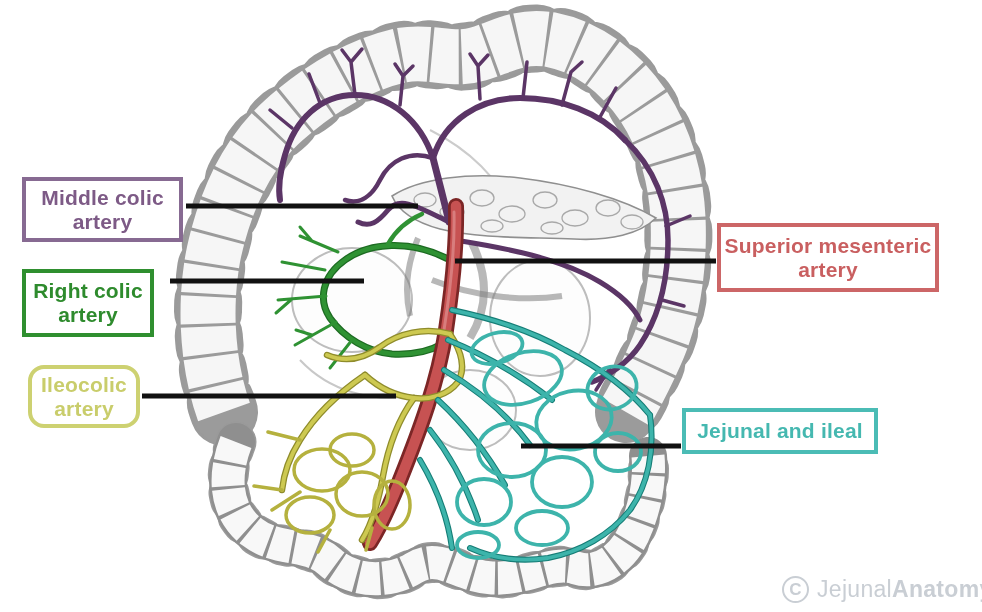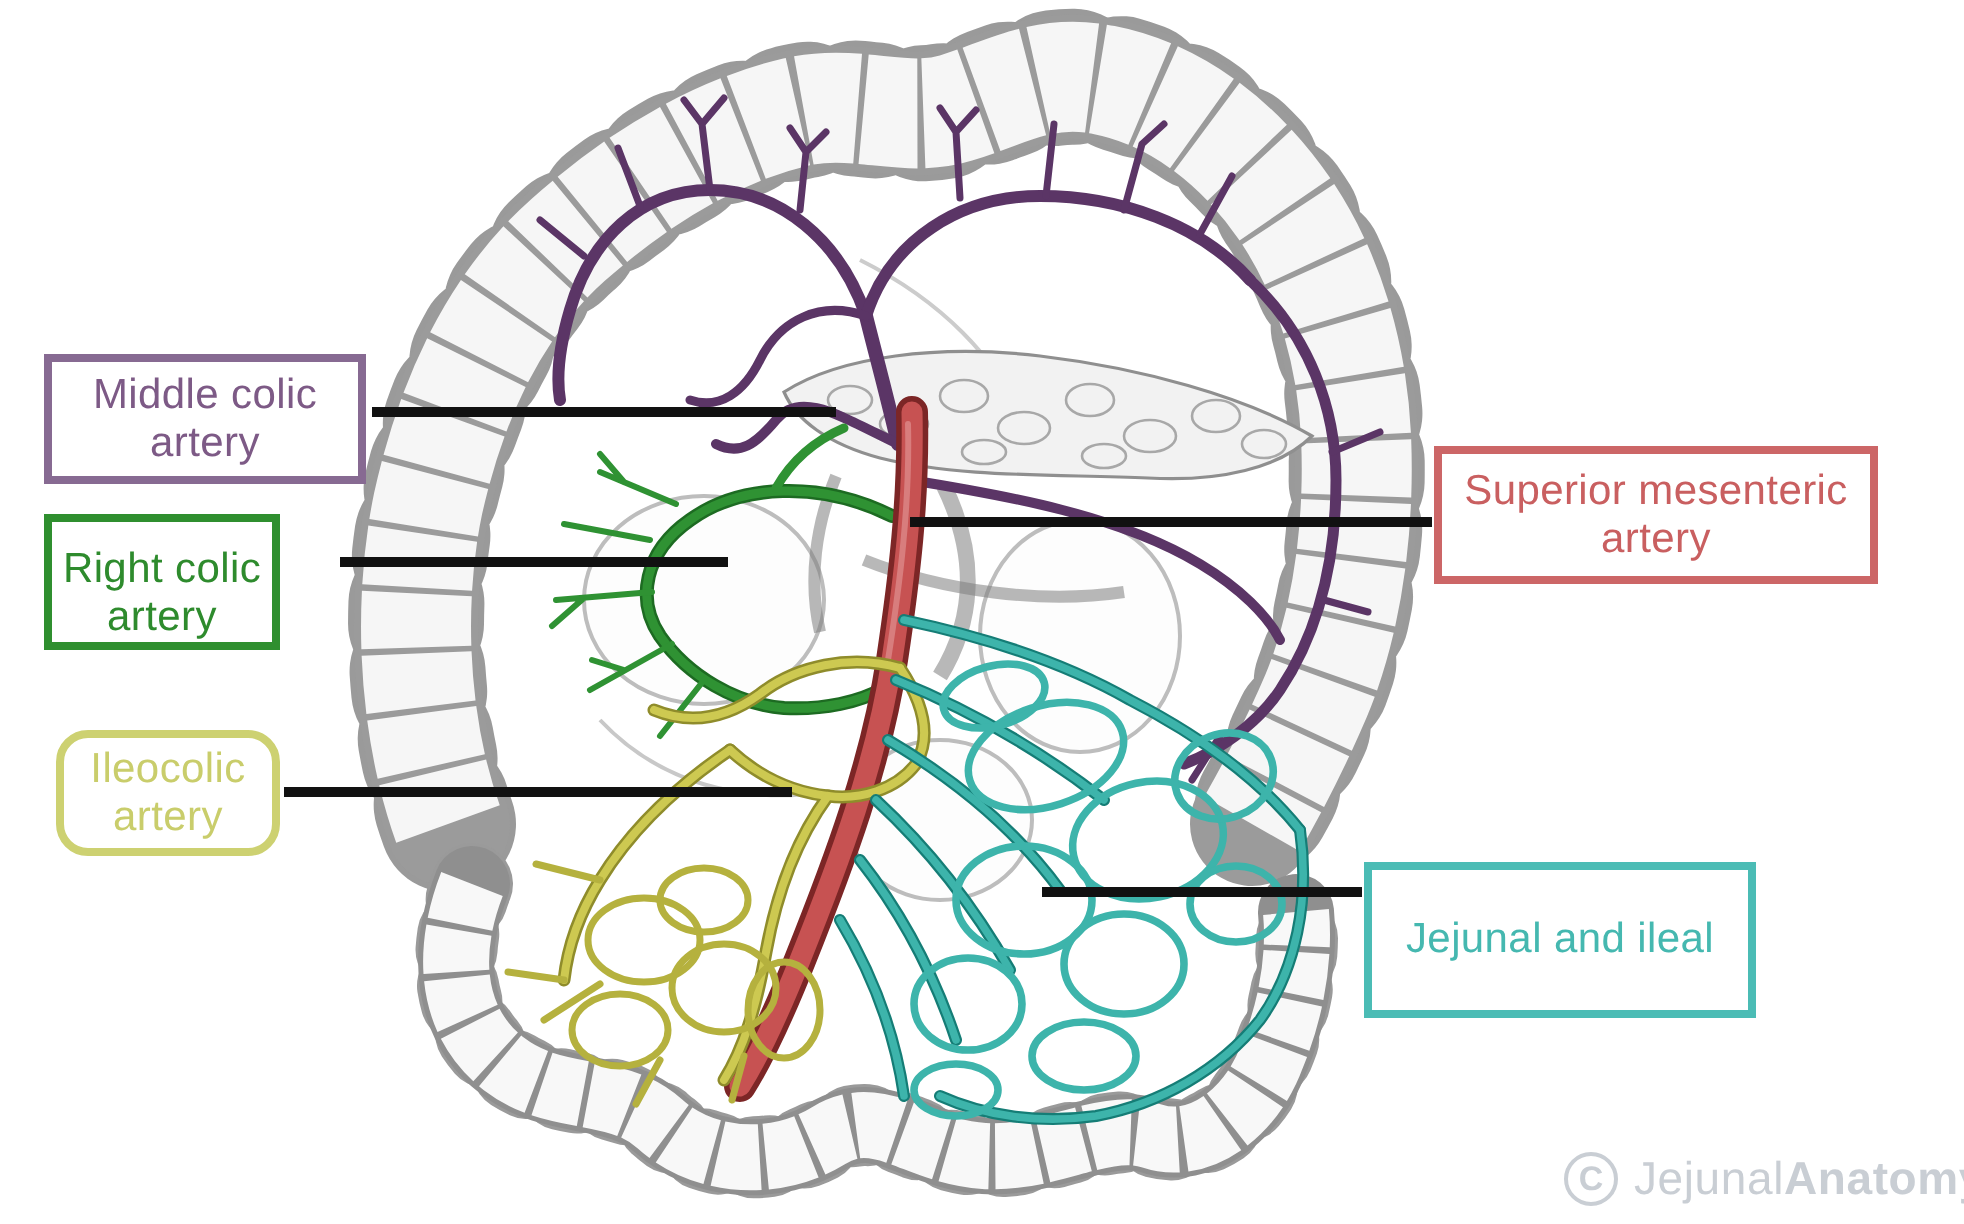--- a/index.html
+++ b/index.html
@@ -3,28 +3,28 @@
 <meta charset="utf-8">
 <style>
   html,body{margin:0;padding:0;}
   body{font-family:"Liberation Sans",sans-serif;background:#ffffff;}
   .stage{position:relative;width:982px;height:612px;background:#ffffff;overflow:hidden;}
   svg{position:absolute;left:0;top:0;}
 
   .label-box{
     position:absolute;box-sizing:border-box;background:#ffffff;
     border:4px solid;display:flex;flex-direction:column;justify-content:center;
-    text-align:center;font-weight:normal;font-size:21px;line-height:24px;
+    text-align:center;font-weight:bold;font-size:21px;line-height:24px;
     letter-spacing:0.2px;
   }
   .lb-middle  {left:22px; top:177px;width:161px;height:65px;border-color:#876a92;color:#7d5a86;}
-  .lb-right   {left:22px; top:257px;width:118px;height:68px;border-color:#2f8f2f;color:#2e8b2d;justify-content:flex-end;}
+  .lb-right   {left:22px; top:269px;width:132px;height:68px;border-color:#2f8f2f;color:#2e8b2d;}
   .lb-ileo    {left:28px; top:365px;width:112px;height:63px;border-color:#cdd171;color:#c9cd6b;border-radius:16px;}
   .lb-sma     {left:717px;top:223px;width:222px;height:69px;border-color:#cc6667;color:#c95f60;}
-  .lb-jejunal {left:682px;top:431px;width:196px;height:78px;border-color:#4bbcb5;color:#45b8b0;}
+  .lb-jejunal {left:682px;top:408px;width:196px;height:46px;border-color:#4bbcb5;color:#45b8b0;}
 
   .watermark{
     position:absolute;left:782px;top:576px;display:flex;align-items:center;
     color:#c9ced4;user-select:none;
   }
   .wm-circle{
     width:27px;height:27px;border:2.5px solid #c9ced4;border-radius:50%;
     display:flex;align-items:center;justify-content:center;
     font-size:17px;font-weight:bold;box-sizing:border-box;margin-right:8px;
   }

